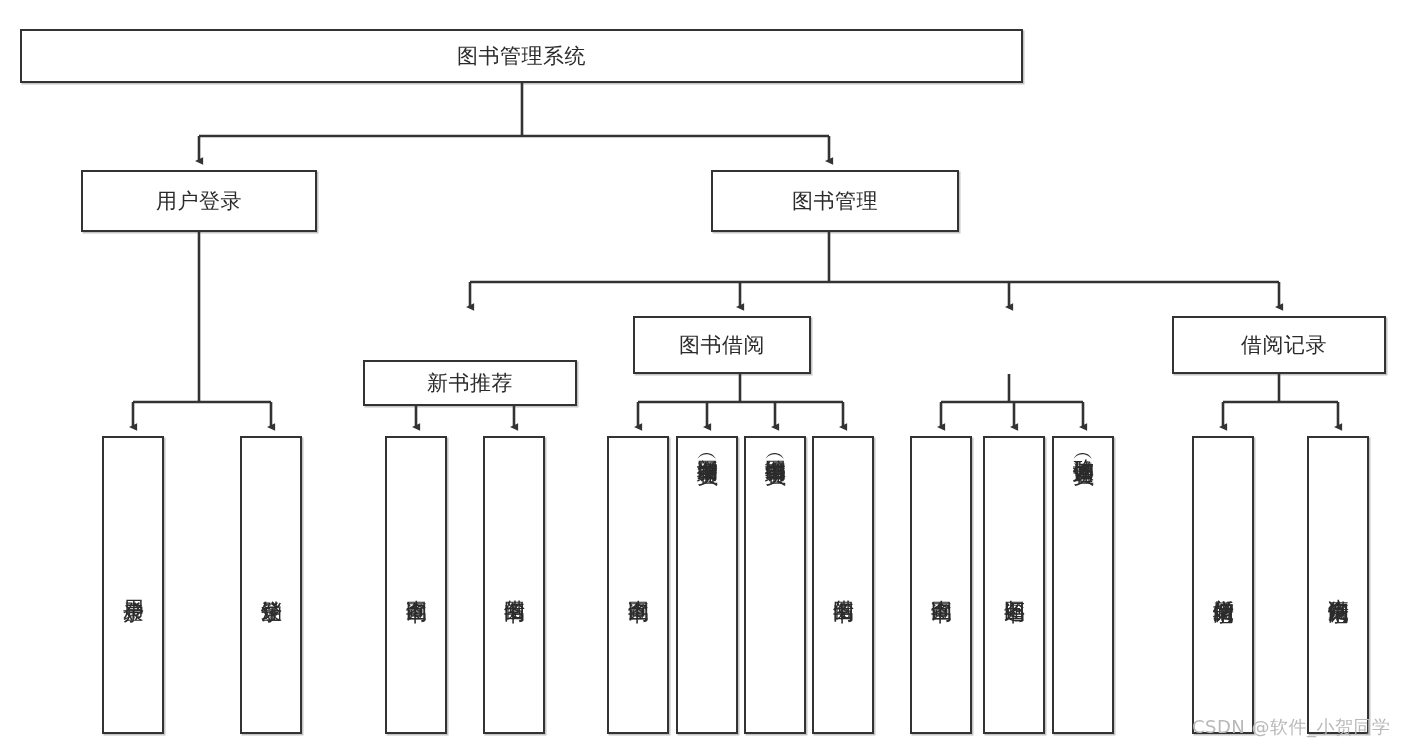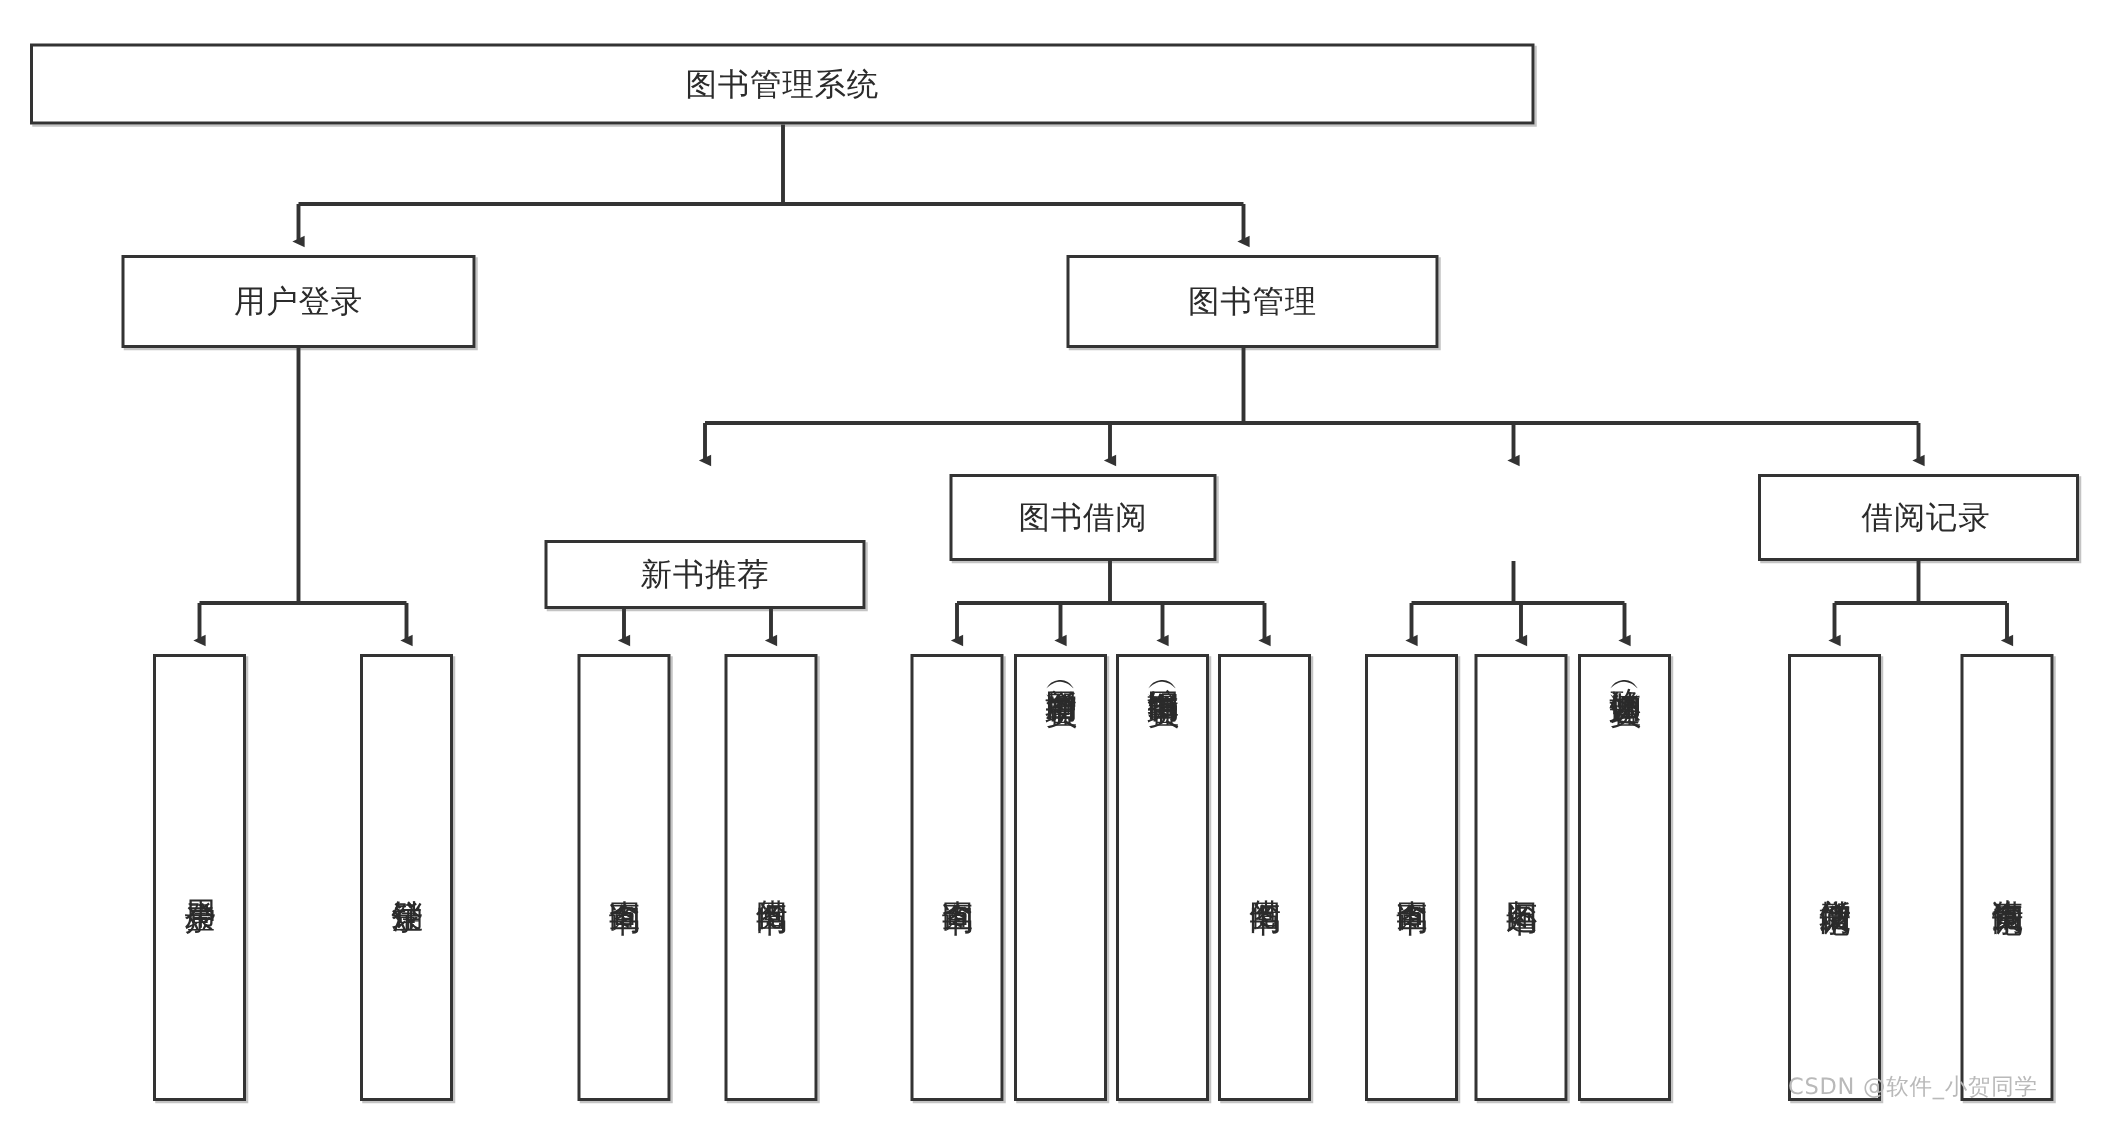--- a/index.html
+++ b/index.html
@@ -57,21 +57,21 @@
   .leaf-box {
     align-items: center;
     justify-content: center;
     padding: 4px 0;
   }
   .leaf-box.align-top {
     align-items: flex-start;
   }
   .watermark {
     position: absolute;
-    font-size: 15px;
+    font-size: 18px;
     color: #b9b9b9;
     white-space: nowrap;
     letter-spacing: 0.5px;
     pointer-events: none;
   }
 </style>
 </head>
 <body>
 
 <div id="diagram-root">

